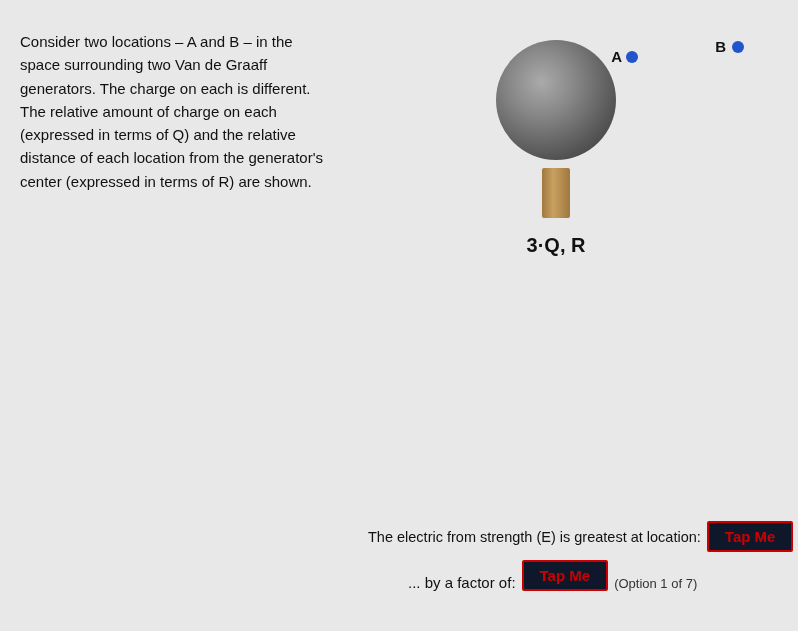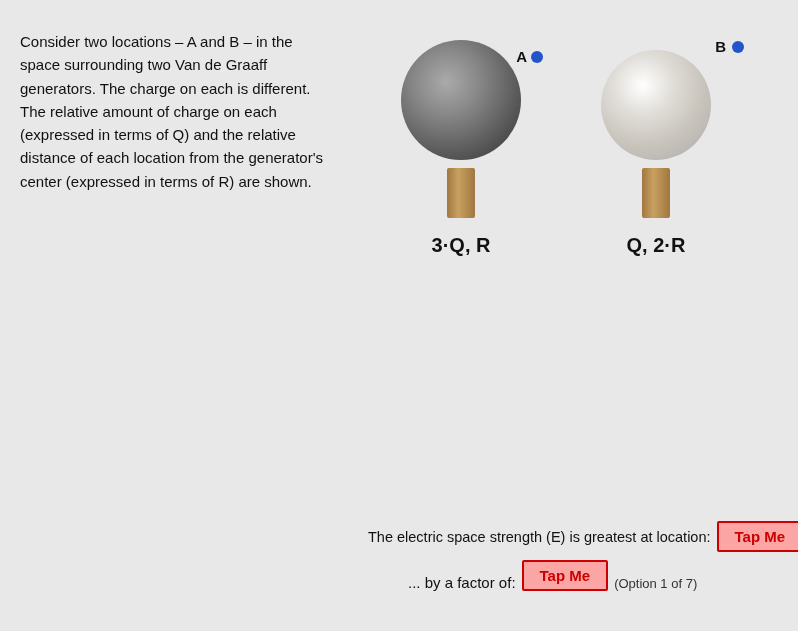--- a/index.html
+++ b/index.html
@@ -150,21 +150,21 @@
       font-size: 14.5px;
       gap: 6px;
     }
 
     .question-text {
       white-space: nowrap;
     }
 
     .tap-me-btn {
       border: 2px solid #cc0000;
-      background: #fca5a5;
+      background: #0f172a;
       color: #cc0000;
       font-size: 15px;
       font-weight: bold;
       padding: 5px 16px;
       cursor: pointer;
       border-radius: 2px;
       white-space: nowrap;
     }
 
     .option-label {
@@ -203,34 +203,27 @@
 
           <div style="position:absolute; top: 8px; right: -22px; display:flex; align-items:center; gap:4px;">
             <span class="location-label" style="position:static; font-weight:bold; font-size:15px;">A</span>
             <div class="blue-dot" style="position:static;"></div>
           </div>
         </div>
         <div class="stand"></div>
         <div class="gen-label">3·Q, R</div>
       </div>
 
-      <div class="generator">
-        <div style="position:relative;">
-          <div class="sphere sphere-light"></div>
-        </div>
-        <div class="stand"></div>
-        <div class="gen-label">Q, 2·R</div>
-      </div>
 
     </div>
 
     <div class="question-area">
 
       <div class="question-row">
-        <span class="question-text">The electric space strength (E) is greatest at location:</span>
+        <span class="question-text">The electric from strength (E) is greatest at location:</span>
         <button class="tap-me-btn">Tap Me</button>
       </div>
 
       <div class="factor-row">
         <span class="question-text">... by a factor of:</span>
         <button class="tap-me-btn">Tap Me</button>
         <span class="option-label">(Option 1 of 7)</span>
       </div>
 
     </div>

